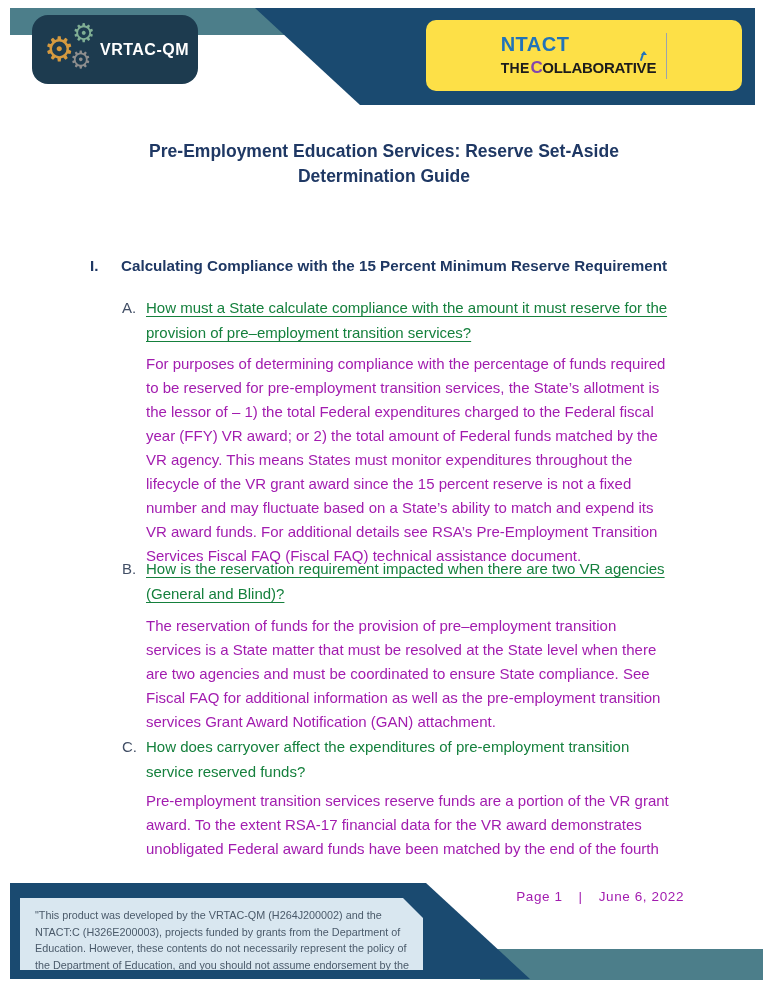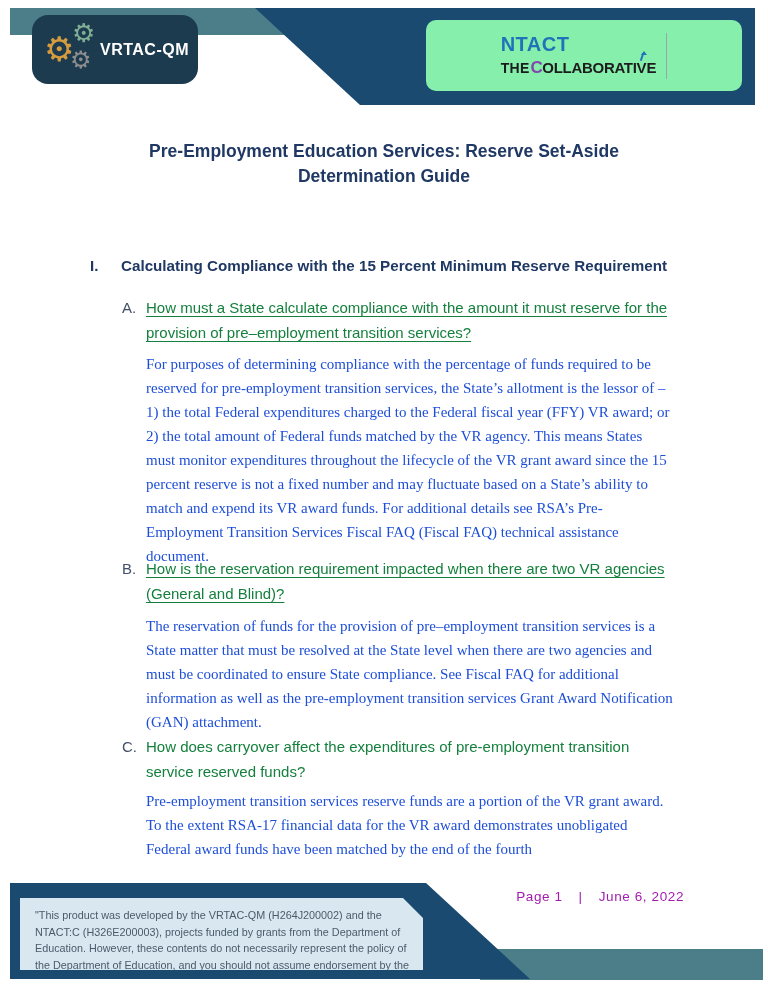--- a/index.html
+++ b/index.html
@@ -27,21 +27,21 @@
   .gear { position:absolute; font-family:"DejaVu Sans", sans-serif; line-height:1; }
   .gear-orange { left:12px; top:17px; font-size:34px; color:#D69A3F; }
   .gear-green  { left:40px; top:5px;  font-size:26px; color:#7FAE94; }
   .gear-gray   { left:38px; top:33px; font-size:24px; color:#8E8E8E; }
   .vrtac-label {
     position:absolute; left:68px; top:26px; color:#ffffff; font-weight:bold;
     font-size:16px; letter-spacing:0.5px;
   }
   .ntact-card {
     position:absolute; left:426px; top:20px; width:316px; height:71px;
-    background:#86efac; border-radius:10px; z-index:2;
+    background:#fde047; border-radius:10px; z-index:2;
     display:flex; align-items:center; justify-content:center; gap:10px;
     padding:0 10px;
   }
   .ntact-left { text-align:left; }
   .ntact-word { color:#2173B9; font-weight:bold; font-size:20px; letter-spacing:0.5px; line-height:20px; }
   .collab-line { display:flex; align-items:baseline; color:#1c1c1c; }
   .collab-the { font-size:14px; font-weight:bold; margin-right:1px; letter-spacing:0.3px;margin-top:6px; }
   .collab-c { font-size:17px; font-weight:bold; color:#8347AD; letter-spacing:-0.5px; }
   .collab-mid, .collab-e { font-size:15px; font-weight:bold; letter-spacing:-0.3px; }
   .collab-v { font-size:15px; font-weight:bold; position:relative; color:#1c1c1c; }
@@ -75,21 +75,21 @@
     display:flex; color:#1F3864; font-weight:bold; font-size:15.2px;
   }
   .section-numeral { width:31px; flex:none; }
 
   .qa-question { position:absolute; left:122px; display:flex; font-size:15px; line-height:25px; width:556px; }
   .qa-letter { width:24px; flex:none; color:#424F66; }
   .qa-link { color:#15803d; }
   .qa-link.underlined { text-decoration:underline; text-underline-offset:3px; }
   .qa-para {
     position:absolute; left:146px; width:527px;
-    color:#1d4ed8; font-size:15px; line-height:24px;font-family:Liberation Serif, serif;
+    color:#a21caf; font-size:15px; line-height:24px;
   }
   .q-a { top:295px; } .p-a { top:352px; }
   .q-b { top:556px; } .p-b { top:614px; }
   .q-c { top:734px; } .p-c { top:789px; }
 
   
   .page-info {
     position:absolute; top:889px; right:84px;
     color:#a21caf; font-size:13.5px; letter-spacing:0.6px;
     display:flex; gap:16px; align-items:center;

